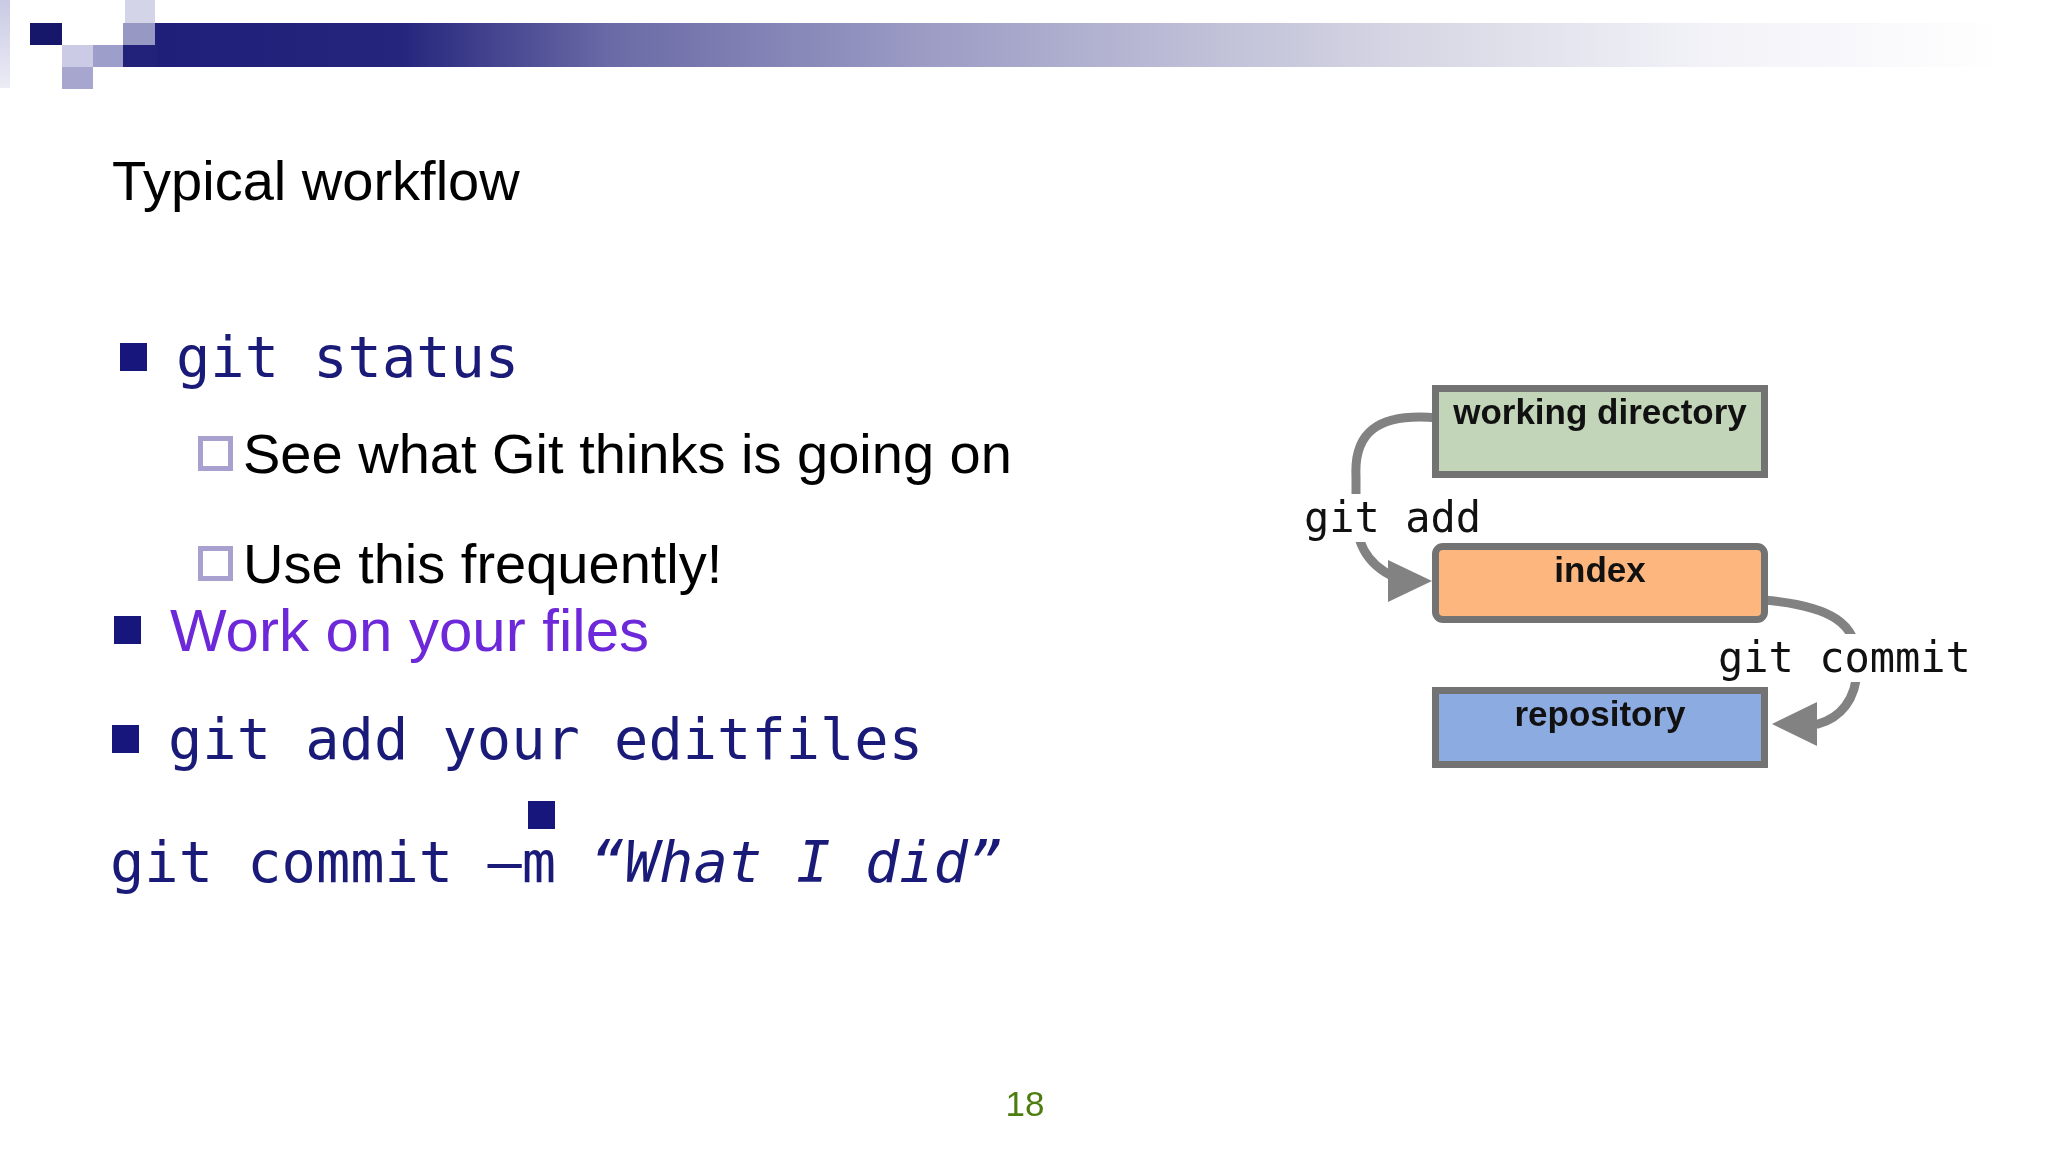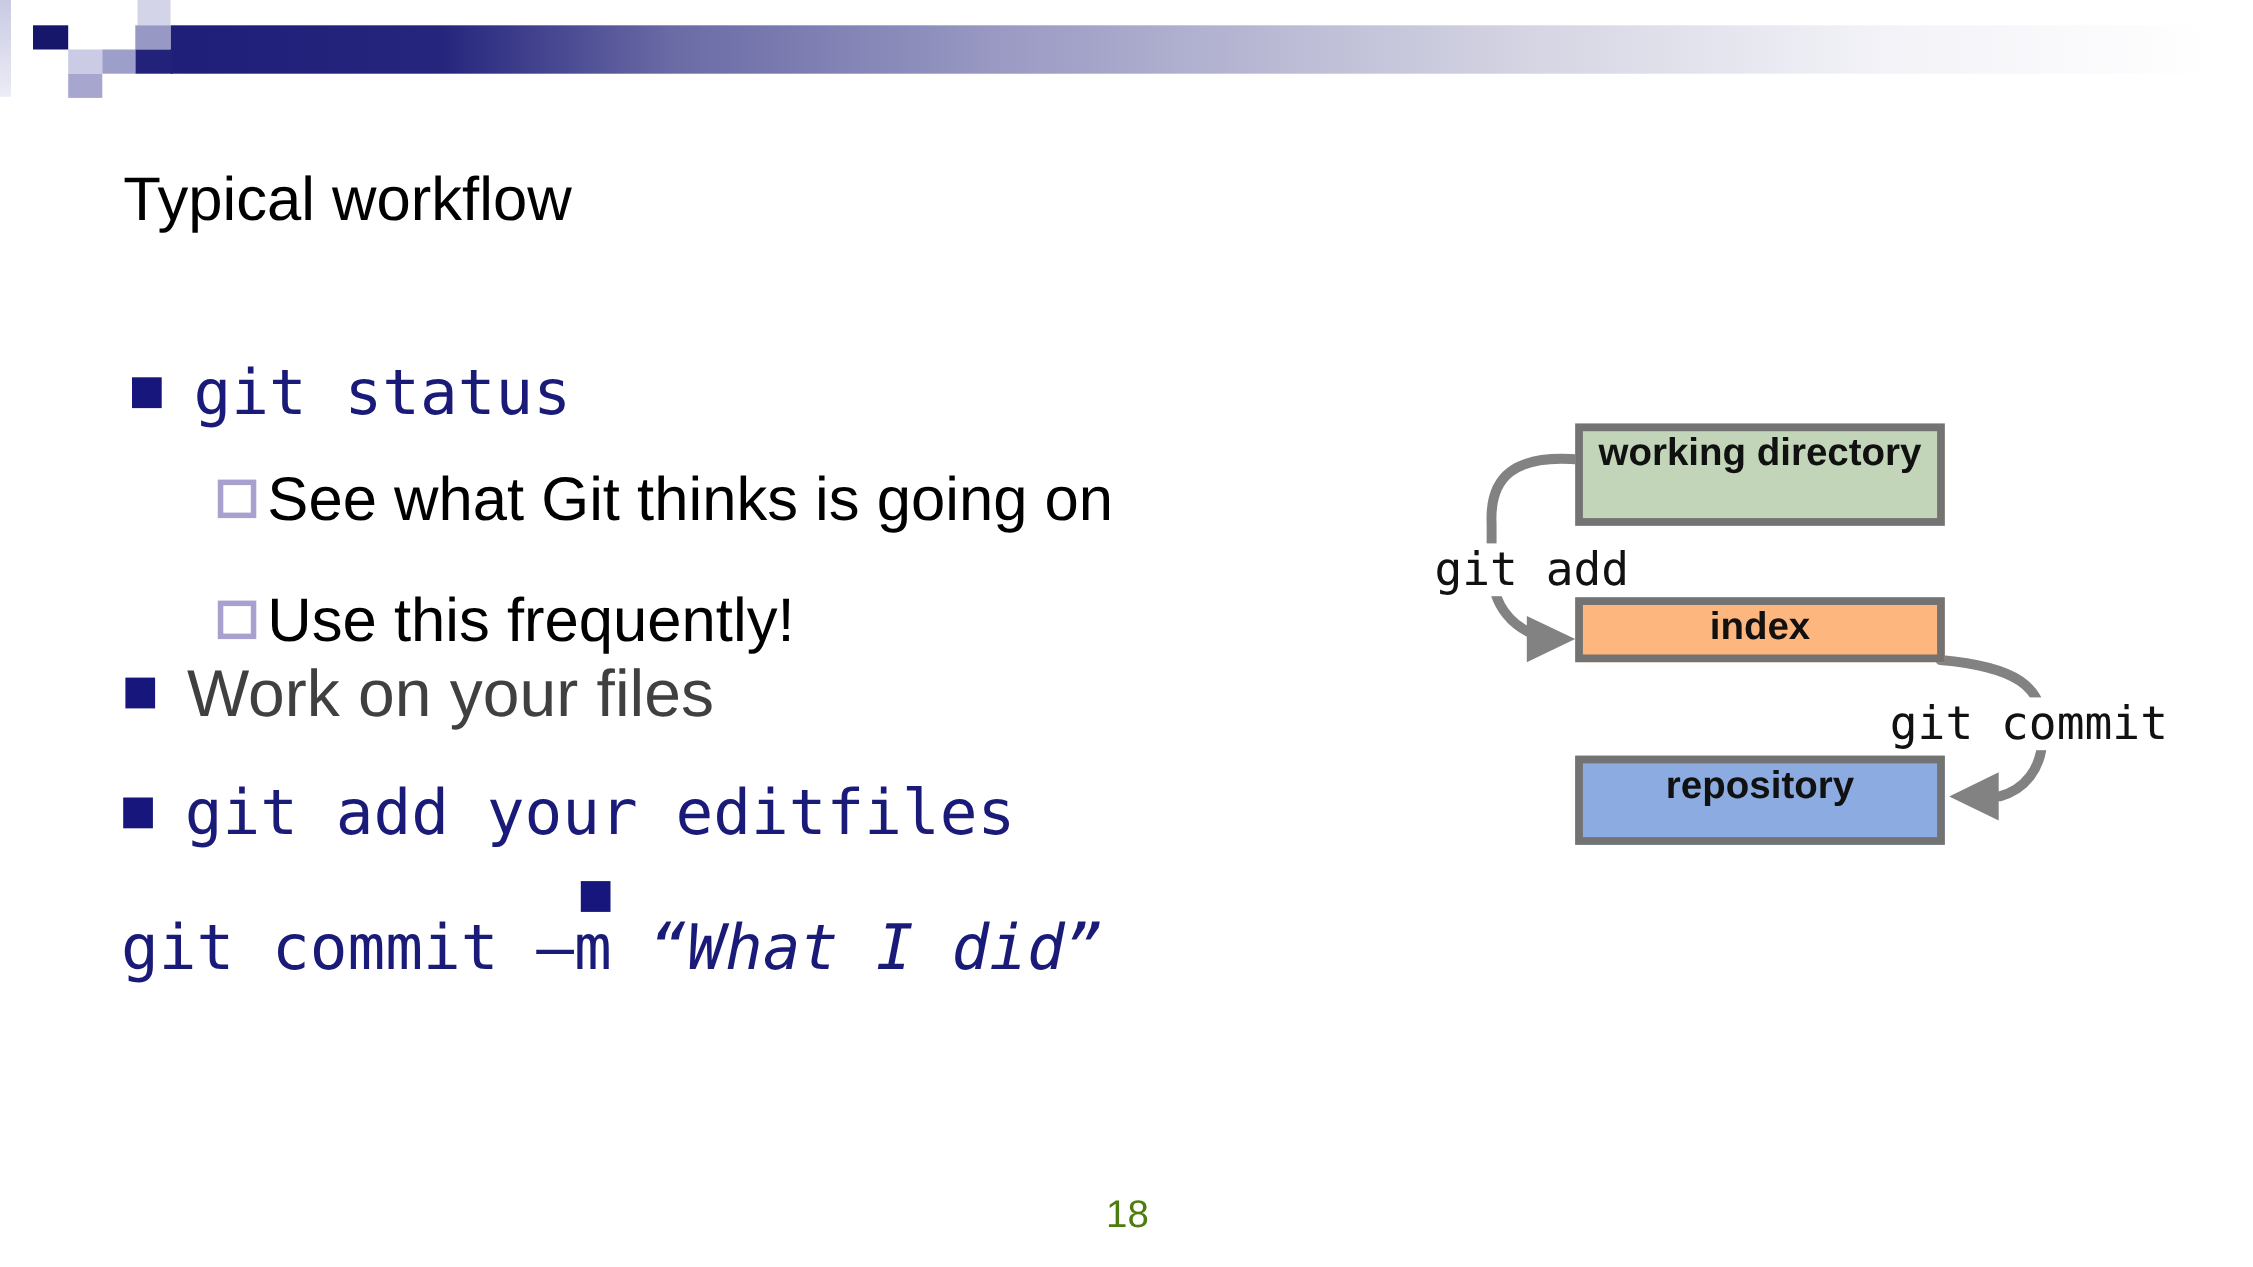--- a/index.html
+++ b/index.html
@@ -22,32 +22,32 @@
 
   
   .title{position:absolute;left:112px;top:150px;font-size:56px;line-height:1.1;color:#000;letter-spacing:0;}
 
   
   .row{position:absolute;display:flex;align-items:center;height:72px;white-space:nowrap;}
   .sqb{width:27px;height:28px;background:#16167c;margin-right:29px;flex:none;}
   .sqh{width:25px;height:25px;border:5px solid #a8a1cf;margin-right:10px;flex:none;background:#fff;}
   .code{font-family:"DejaVu Sans Mono",monospace;color:#1a1a78;}
   .code-lg{font-size:57px;}
-  .sans-lg{font-size:60px;color:#404040;}
+  .sans-lg{font-size:60px;color:#6d28d9;}
   .sans-sub{font-size:56px;color:#000;}
   .it{font-style:italic;}
 
   
   .diagram{position:absolute;left:1280px;top:370px;width:710px;height:420px;}
   .diagram svg{position:absolute;left:0;top:0;}
   .dbox{position:absolute;left:152px;width:336px;border:7px solid #737373;box-sizing:border-box;
         display:flex;align-items:flex-start;justify-content:center;
         font-weight:bold;font-size:35px;color:#111;}
   .dbox-wd{top:15px;height:93px;}
-  .dbox-ix{top:173px;height:59px;}
+  .dbox-ix{top:173px;height:80px;border-radius:11px;}
   .dbox-rp{top:317px;height:81px;}
   .dlabel{position:absolute;font-family:"DejaVu Sans Mono",monospace;font-size:42px;line-height:1;
           color:#111;background:#ffffff;padding:3px 2px;white-space:nowrap;}
   .dlabel-add{left:22px;top:124px;}
   .dlabel-commit{left:436px;top:264px;}
 
   
   .pagenum{position:absolute;left:985px;top:1084px;width:80px;text-align:center;font-size:35px;color:#4d7c0f;}
 </style>
 </head>

